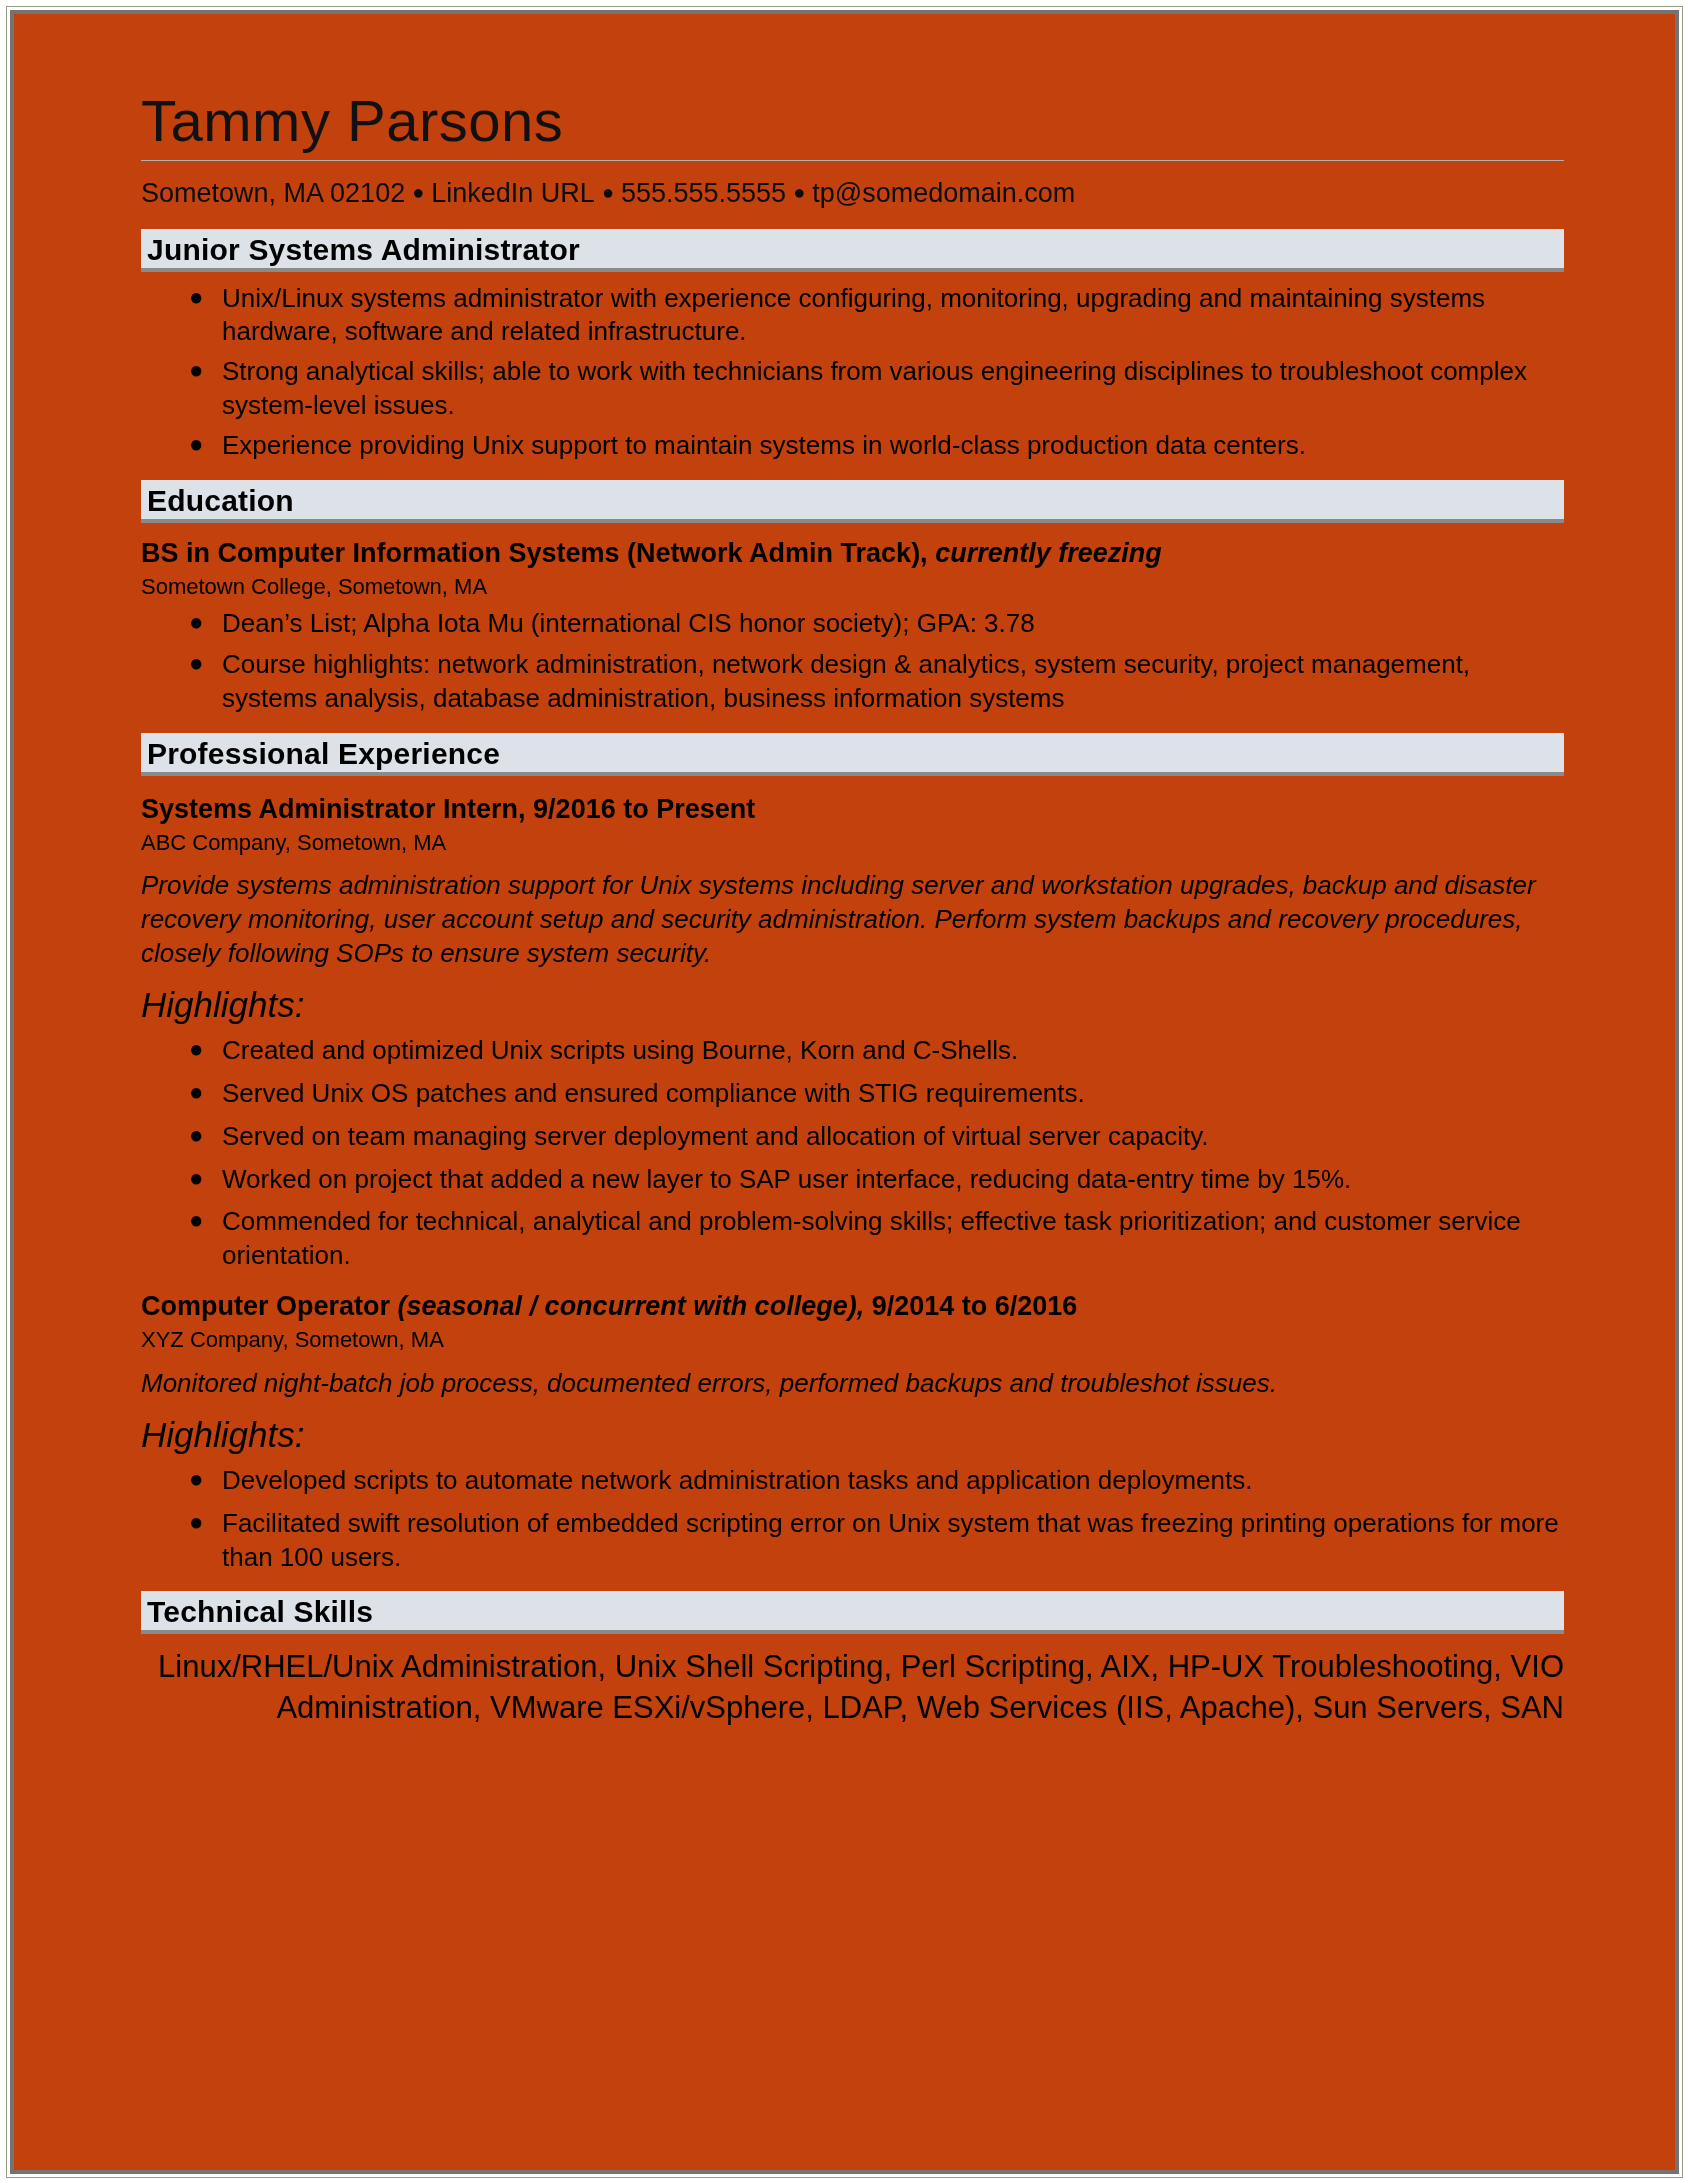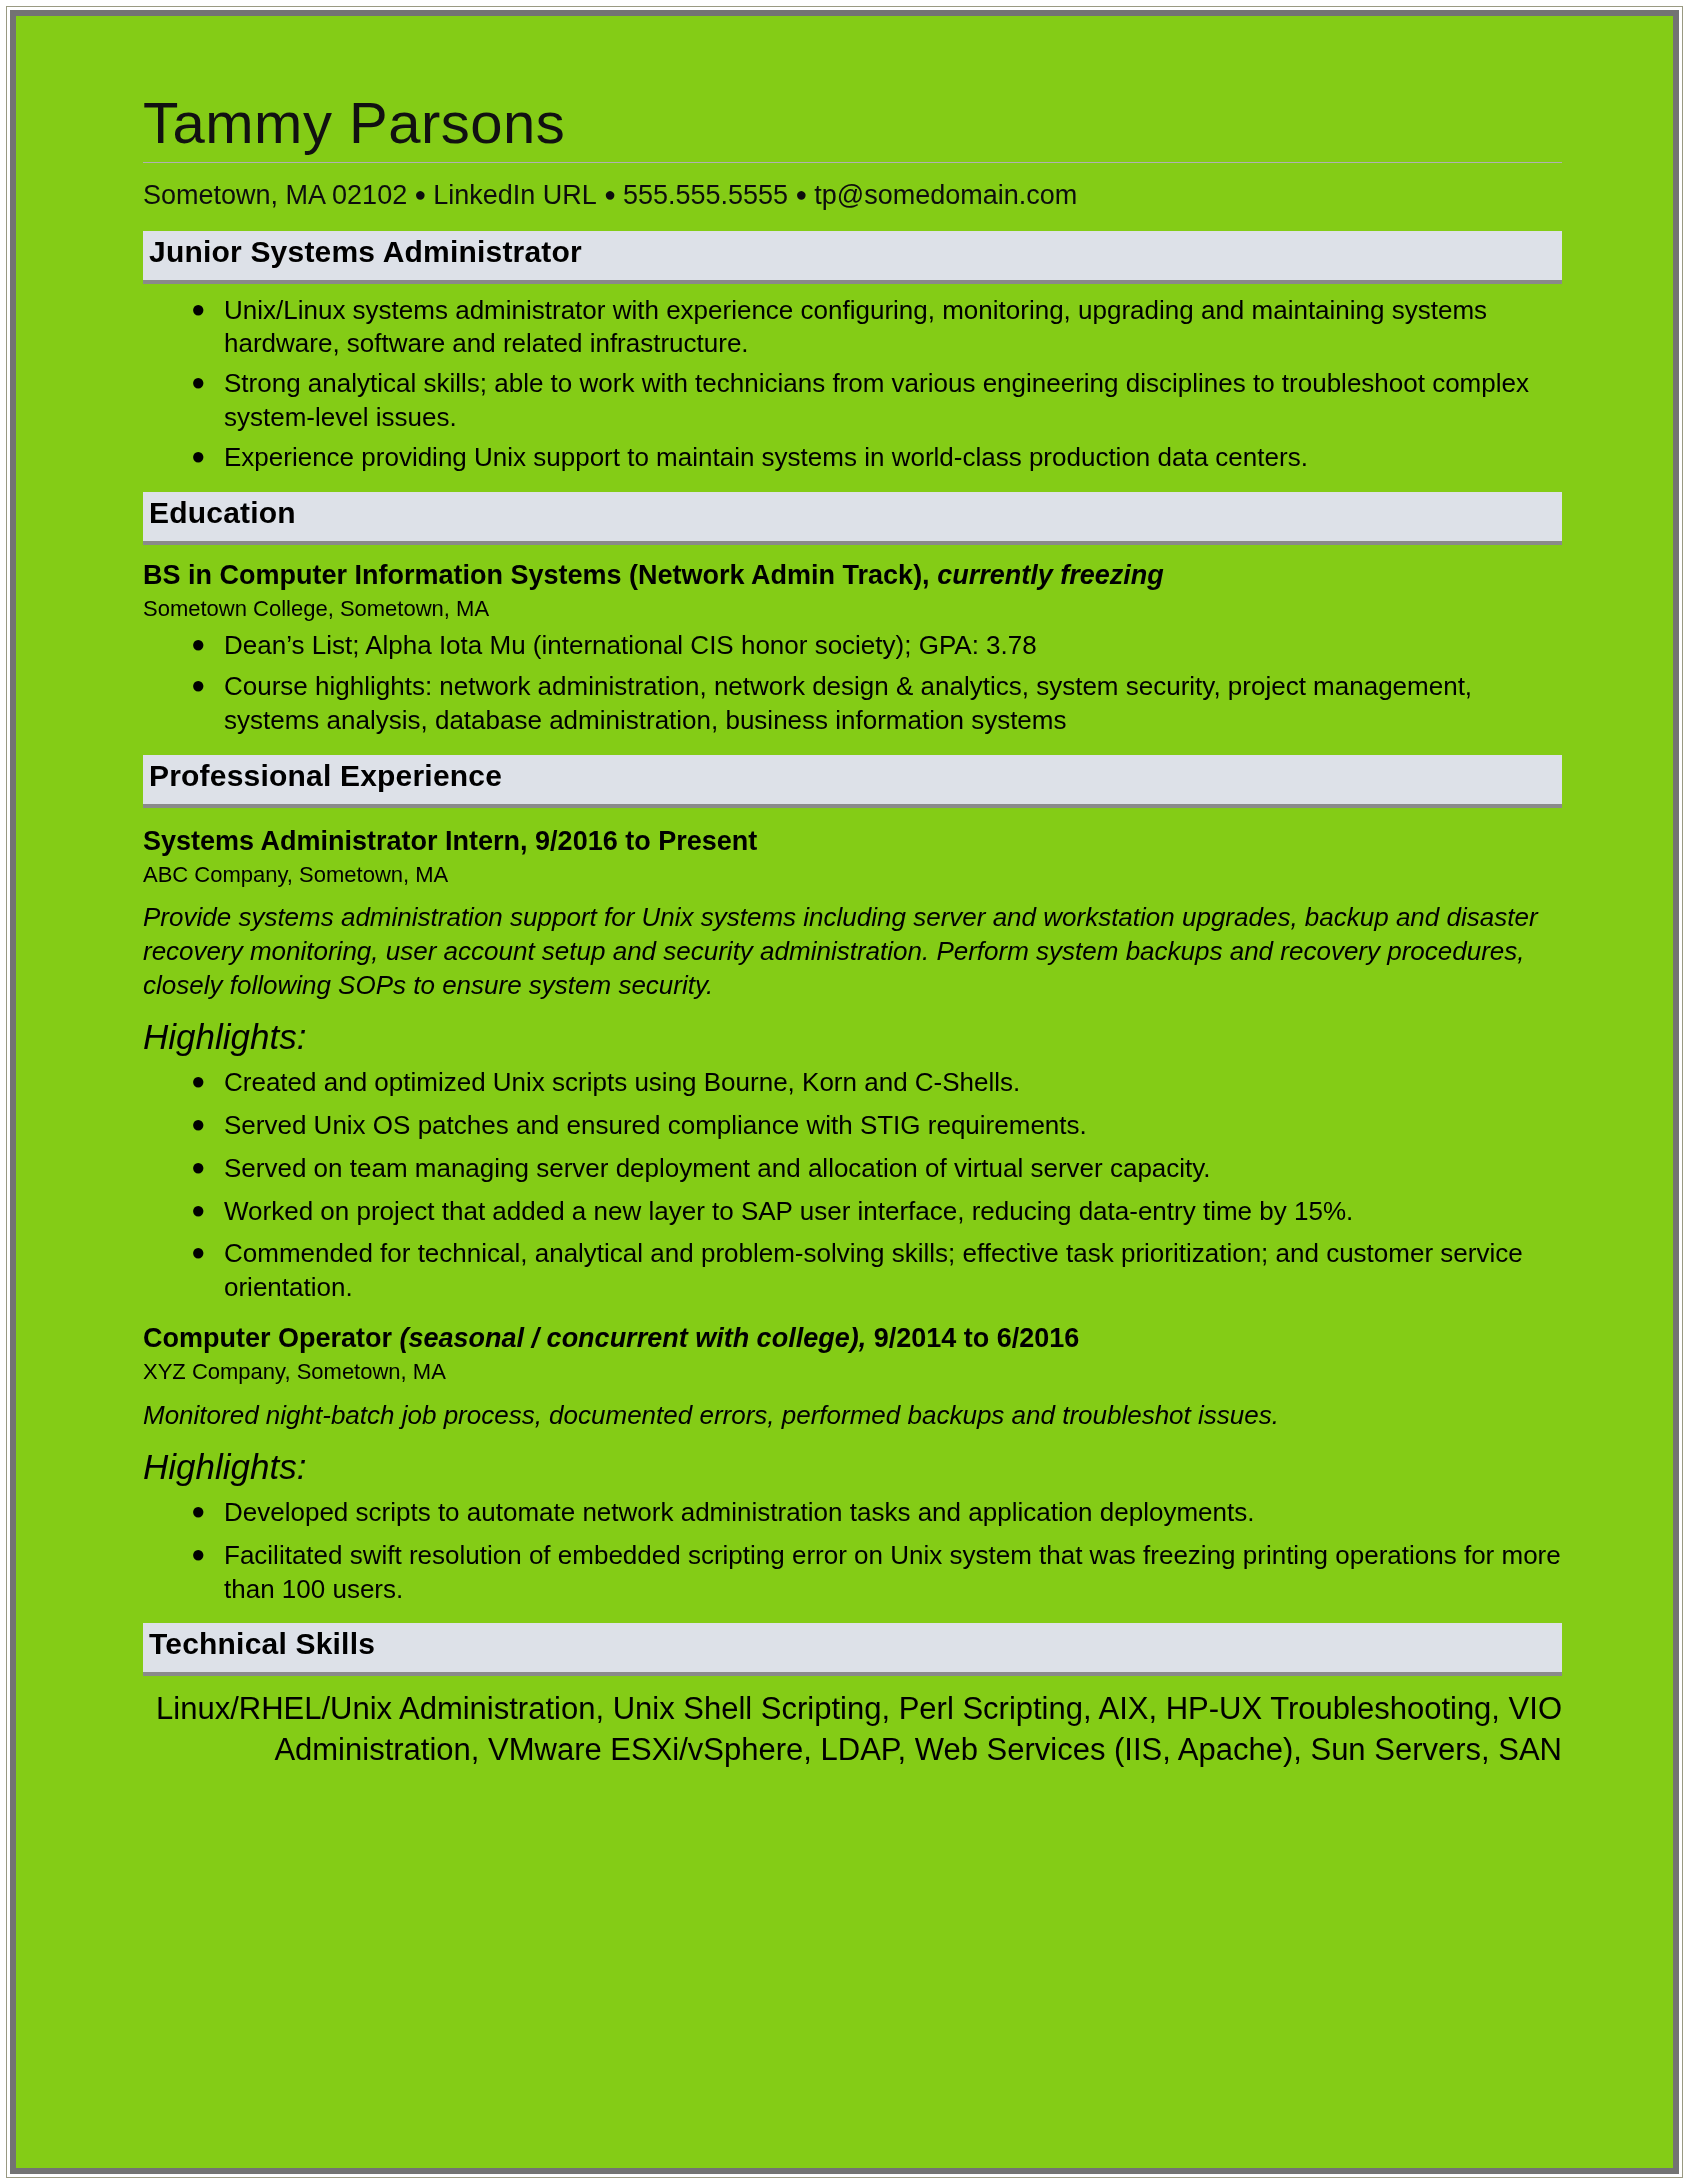--- a/index.html
+++ b/index.html
@@ -24,22 +24,22 @@
     height: 2172px;
     border: 1px solid #9a9a82;
     background: #ffffff;
   }
   .page-frame-inner {
     position: absolute;
     left: 3px;
     top: 3px;
     right: 3px;
     bottom: 3px;
-    border: 6px solid #737373;
-    background: #84cc16;
+    border: 4px solid #737373;
+    background: #c2410c;
   }
 
   .sheet {
     position: absolute;
     left: 0;
     top: 0;
     width: 100%;
     height: 100%;
     padding: 77px 111px 0 127px;
   }
@@ -74,21 +74,21 @@
     font-size: 20px;
     vertical-align: 3px;
     padding: 0 7px;
   }
 
   
   .section-bar {
     background: #dde1e8;
     border-bottom: 4px solid #8a8a8a;
     margin: 17px 0 0 0;
-    padding: 3px 0 10px 6px;
+    padding: 3px 0 0 6px;
   }
   .section-bar .section-title {
     font-size: 30px;
     font-weight: bold;
     line-height: 1.2;
     color: #000000;
     letter-spacing: 0.2px;
   }
 
   

